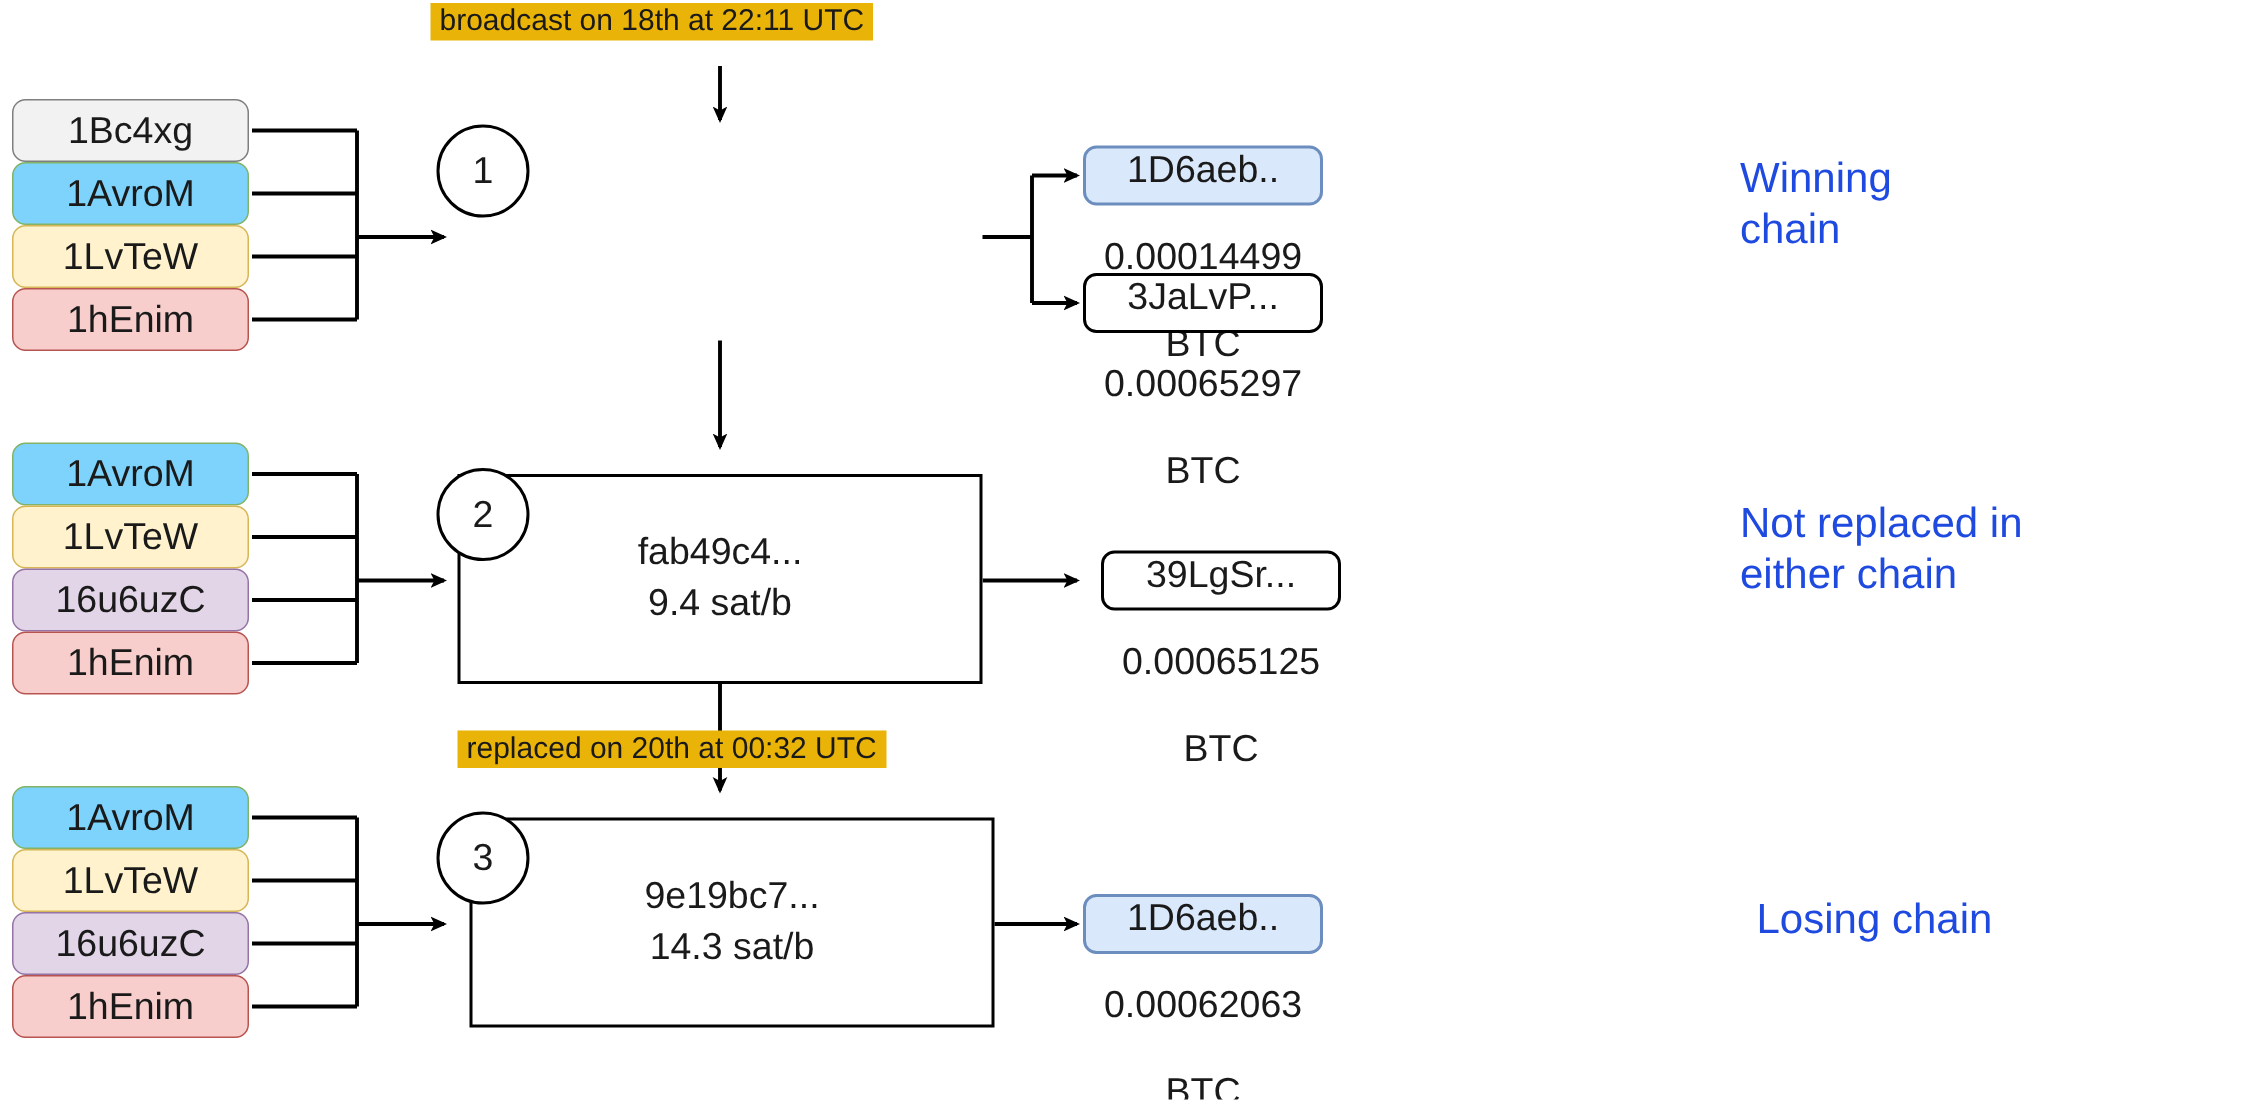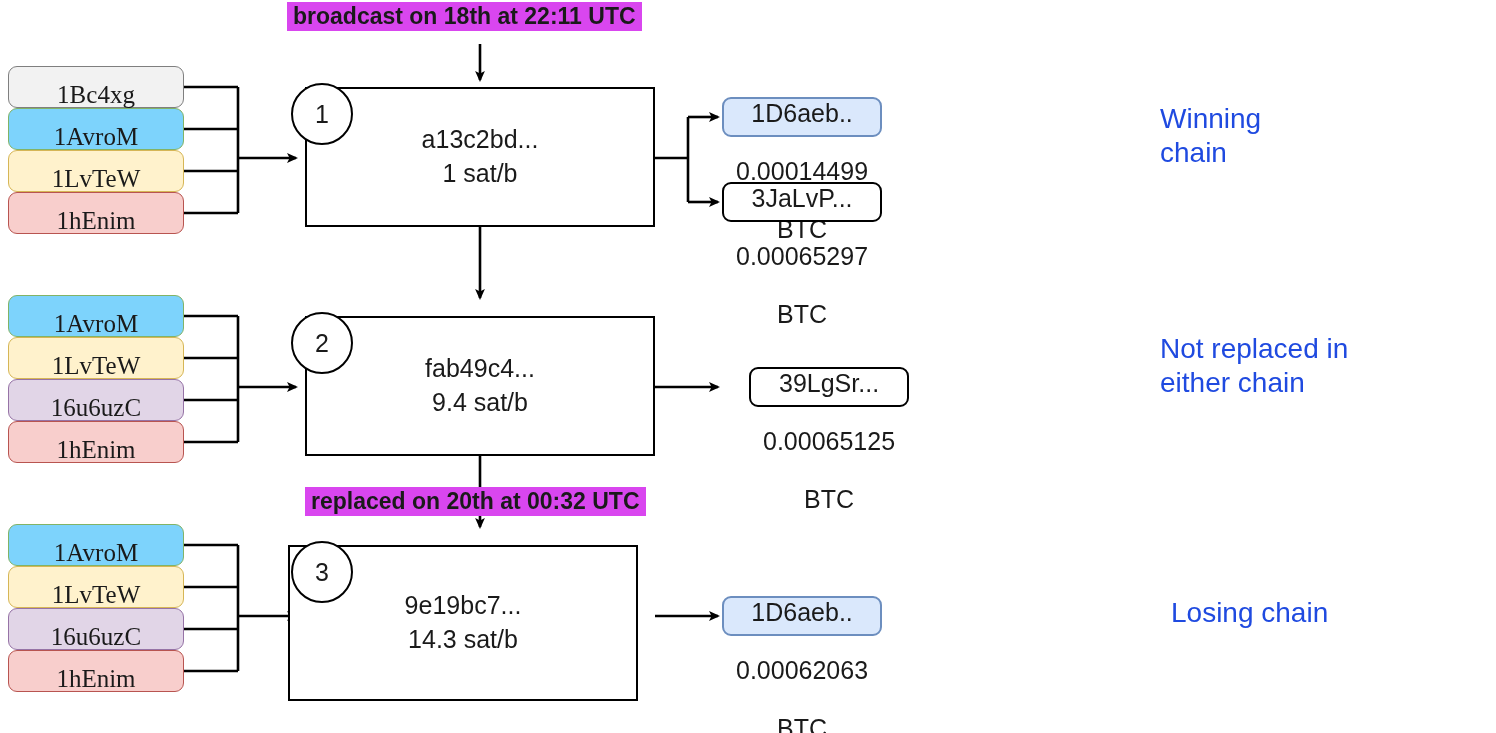--- a/index.html
+++ b/index.html
@@ -1,44 +1,44 @@
 <!DOCTYPE html>
 <html><head>
 <meta charset="utf-8">
 <style>
   html,body{margin:0;padding:0;background:#ffffff;}
   body{width:1496px;height:733px;position:relative;overflow:hidden;
        font-family:"Liberation Sans",sans-serif;color:#1a1a1a;}
   #stage{position:absolute;left:0;top:0;width:1496px;height:733px;}
   svg.wires{position:absolute;left:0;top:0;width:1496px;height:733px;pointer-events:none;}
 
-  .inbox{position:absolute;width:176px;height:42px;border:1.6px solid #666666;
-         border-radius:9px;display:flex;align-items:flex-end;justify-content:center;
-         font-size:25px;line-height:1;box-sizing:border-box;font-family:Liberation Serif, serif;}
+  .inbox{position:absolute;width:158px;height:42px;border:1.6px solid #666666;
+         border-radius:9px;display:flex;align-items:center;justify-content:center;
+         font-size:25px;line-height:1;box-sizing:border-box;}
   .c-gray  {background:#f2f2f2;border-color:#7f7f7f;}
   .c-green {background:#7dd3fc;border-color:#82b366;}
   .c-yellow{background:#fff2cc;border-color:#d6b656;}
   .c-purple{background:#e1d5e7;border-color:#9673a6;}
   .c-red   {background:#f8cecc;border-color:#b85450;}
 
   .txbox{position:absolute;border:2px solid #000000;background:#ffffff;
          box-sizing:border-box;display:flex;flex-direction:column;
          align-items:center;justify-content:center;font-size:25px;line-height:1.35;}
 
   .badge{position:absolute;width:58px;height:58px;border-radius:50%;
          border:2px solid #000000;background:#ffffff;display:flex;
          align-items:center;justify-content:center;font-size:25px;z-index:5;}
 
   .outbox{position:absolute;height:40px;border:2px solid #000000;background:#ffffff;
           border-radius:9px;display:flex;align-items:center;padding:0 12px;
           font-size:25px;box-sizing:border-box;white-space:nowrap;flex-direction:column;}
   .outbox.hl{background:#dae8fc;border-color:#6c8ebf;}
 
-  .edgelabel{position:absolute;background:#d946ef;font-size:23px;white-space:nowrap;
-             padding:1px 6px;z-index:4;font-weight:bold;}
+  .edgelabel{position:absolute;background:#eab308;font-size:20px;white-space:nowrap;
+             padding:1px 6px;z-index:4;}
 
   .chainlabel{position:absolute;color:#1f4ae0;font-weight:normal;font-size:28px;
               line-height:1.22;white-space:pre-line;}
 </style>
 </head>
 <body>
 
 <div id="stage">
 
   <svg class="wires" viewBox="0 0 1496 733" xmlns="http://www.w3.org/2000/svg">
@@ -99,24 +99,20 @@
   <div class="inbox c-red" style="left:8px;top:192px;">
       <span>1hEnim</span>
     </div>
 
   <div class="edgelabel" style="left:287px;top:2px;">broadcast on 18th at 22:11 UTC</div>
 
   <div class="badge" style="left:291px;top:83px;">
       <span>1</span>
     </div>
 
-  <div class="txbox" style="left:305px;top:87px;width:350px;height:140px;">
-    <div>a13c2bd...</div>
-    <div>1 sat/b</div>
-  </div>
 
   <div class="outbox hl" style="left:722px;top:97px;">
     <span>1D6aeb..</span>&nbsp;
     <span>0.00014499</span>&nbsp;
     <span>BTC</span>
   </div>
   <div class="outbox" style="left:722px;top:182px;">
     <span>3JaLvP...</span>&nbsp;
     <span>0.00065297</span>&nbsp;
     <span>BTC</span>
@@ -141,21 +137,21 @@
 
   <div class="badge" style="left:291px;top:312px;">
       <span>2</span>
     </div>
 
   <div class="txbox" style="left:305px;top:316px;width:350px;height:140px;">
     <div>fab49c4...</div>
     <div>9.4 sat/b</div>
   </div>
 
-  <div class="outbox" style="left:749px;top:367px;">
+  <div class="outbox" style="left:734px;top:367px;">
     <span>39LgSr...</span>&nbsp;
     <span>0.00065125</span>&nbsp;
     <span>BTC</span>
   </div>
 
   <div class="chainlabel" style="left:1160px;top:332px;">Not replaced in
 either chain</div>
 
   <div class="edgelabel" style="left:305px;top:487px;">replaced on 20th at 00:32 UTC</div>
 
@@ -169,21 +165,21 @@
       <span>16u6uzC</span>
     </div>
   <div class="inbox c-red" style="left:8px;top:650px;">
       <span>1hEnim</span>
     </div>
 
   <div class="badge" style="left:291px;top:541px;">
       <span>3</span>
     </div>
 
-  <div class="txbox" style="left:288px;top:545px;width:350px;height:156px;">
+  <div class="txbox" style="left:313px;top:545px;width:350px;height:140px;">
     <div>9e19bc7...</div>
     <div>14.3 sat/b</div>
   </div>
 
   <div class="outbox hl" style="left:722px;top:596px;">
     <span>1D6aeb..</span>&nbsp;
     <span>0.00062063</span>&nbsp;
     <span>BTC</span>
   </div>
 

